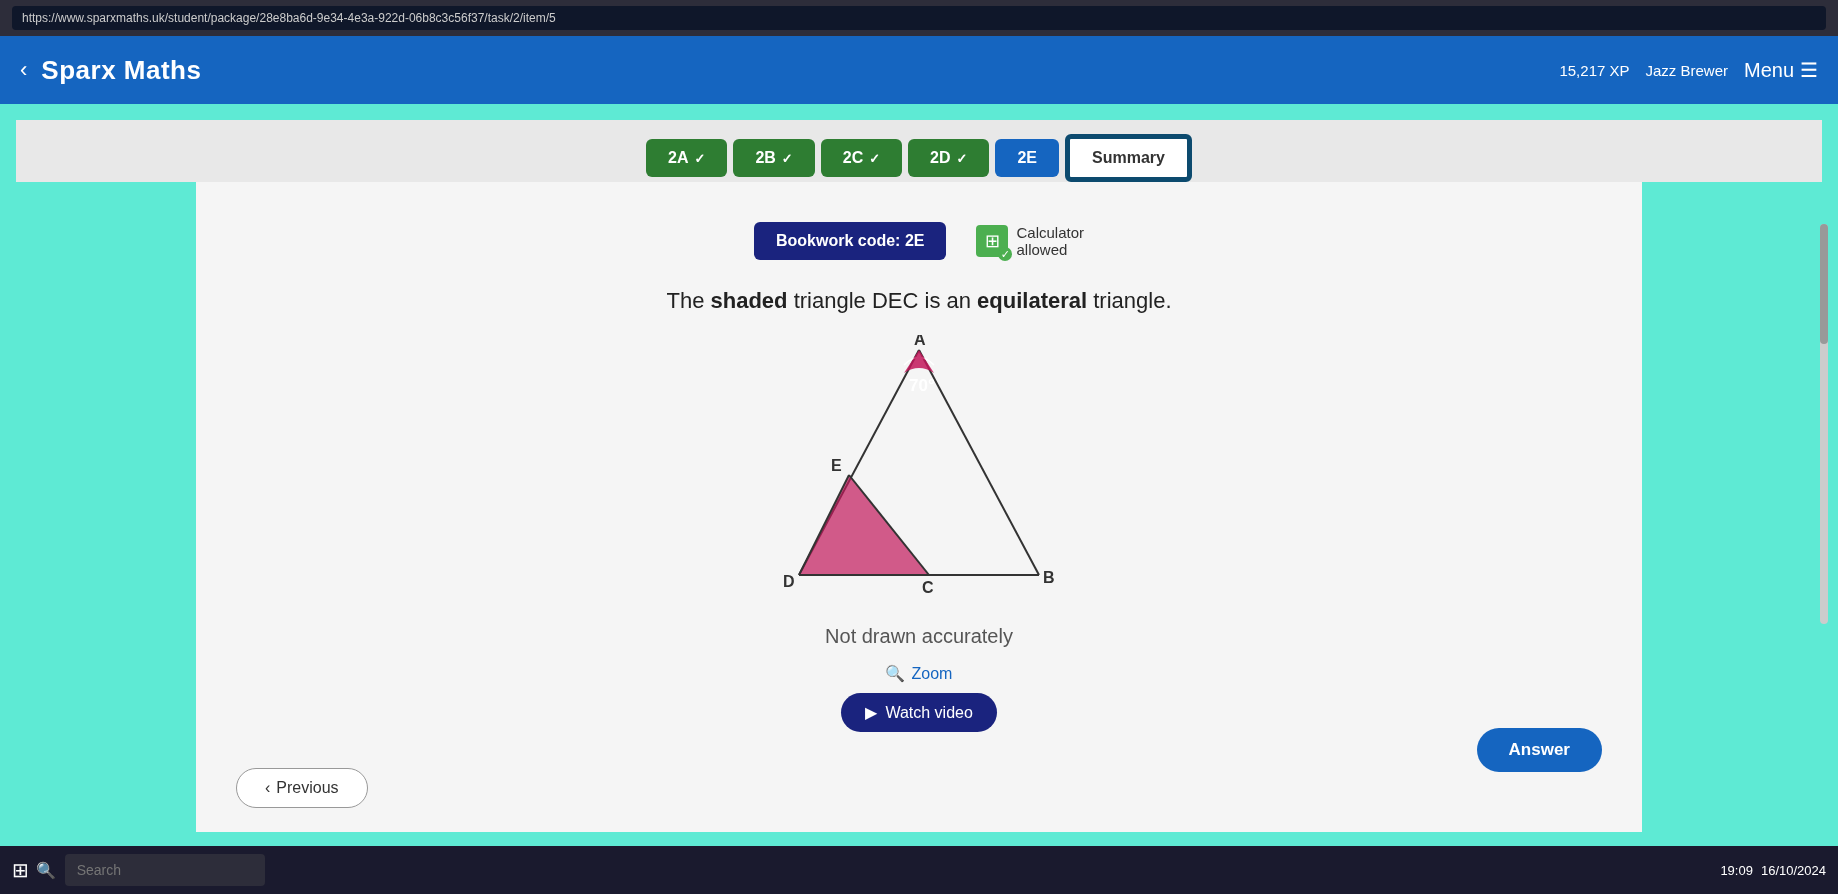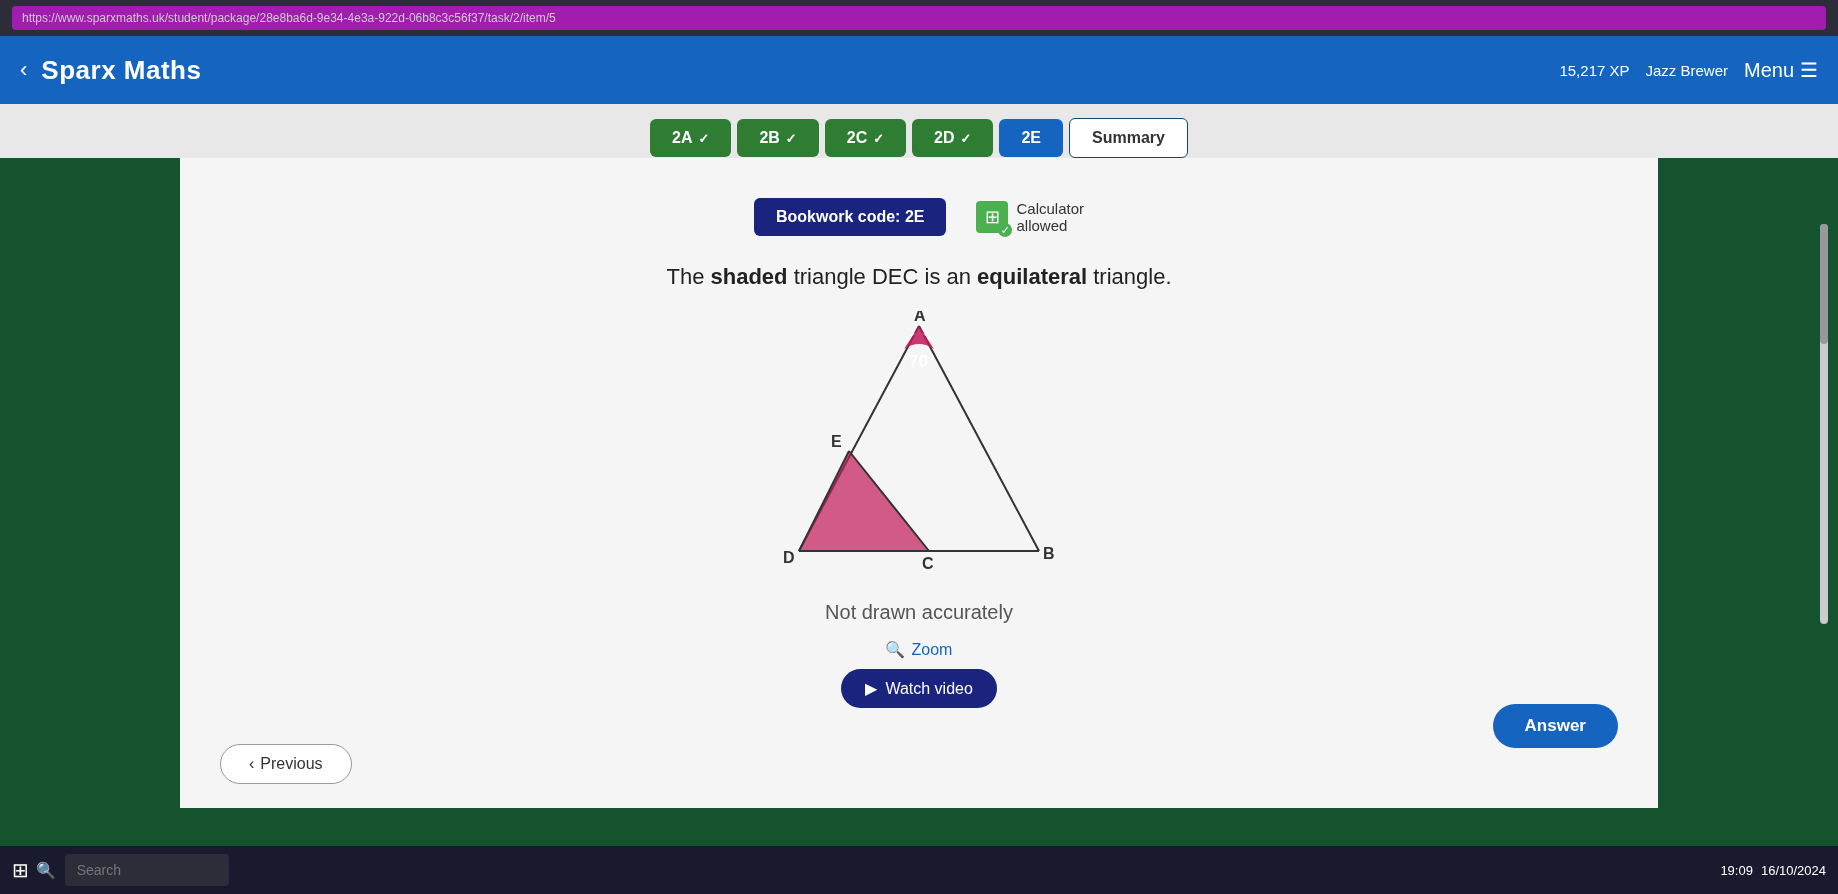--- a/index.html
+++ b/index.html
@@ -16,21 +16,21 @@
     .browser-bar {
       background: #2d2d3a;
       height: 36px;
       display: flex;
       align-items: center;
       padding: 0 12px;
       gap: 8px;
     }
     .browser-url {
       flex: 1;
-      background: #a21caf;
+      background: #0f172a;
       border-radius: 4px;
       height: 24px;
       display: flex;
       align-items: center;
       padding: 0 10px;
       color: #ccc;
       font-size: 12px;
     }
 
     
@@ -100,31 +100,31 @@
       background: #2e7d32;
       color: white;
     }
     .tab-active {
       background: #1565c0;
       color: white;
     }
     .tab-summary {
       background: white;
       color: #333;
-      border: 1px solid #0c4a6e;
+      border: 5px solid #0c4a6e;
     }
     .checkmark {
       font-size: 13px;
     }
 
     
     .main-content {
-      background: #14532d;
+      background: #5eead4;
       min-height: calc(894px - 36px - 68px);
-      padding: 0;
+      padding: 16px;
       position: relative;
     }
 
     .content-card {
       background: #f5f5f5;
       margin: 0 180px;
       padding: 24px 40px 100px 40px;
       min-height: 650px;
       position: relative;
     }
@@ -303,21 +303,21 @@
       gap: 8px;
       padding: 0 12px;
     }
     .taskbar-search {
       background: #2d2d3a;
       border: none;
       border-radius: 4px;
       color: #ccc;
       padding: 4px 12px;
       font-size: 14px;
-      width: 164px;
+      width: 200px;
       height: 32px;
     }
   </style>
 </head>
 <body>
 
 <div class="browser-bar">
   <div class="browser-url">
     <span>https://www.sparxmaths.uk/student/package/28e8ba6d-9e34-4e3a-922d-06b8c3c56f37/task/2/item/5</span>
   </div>

